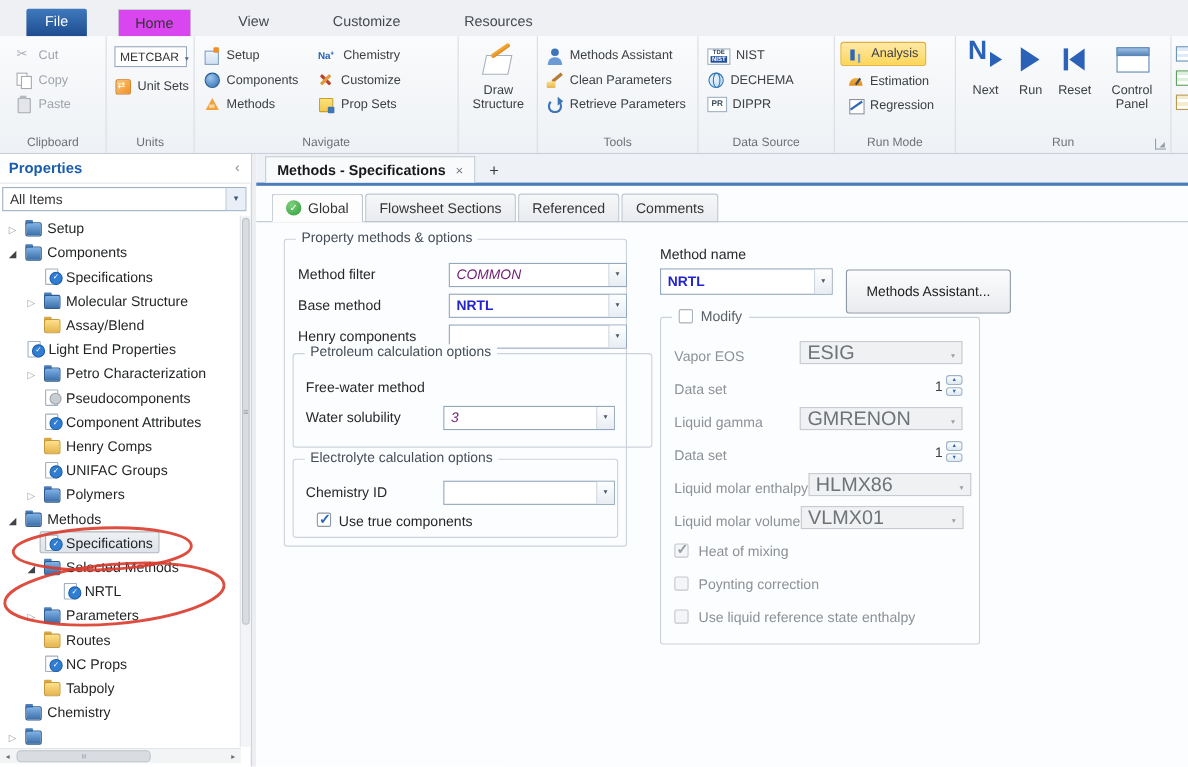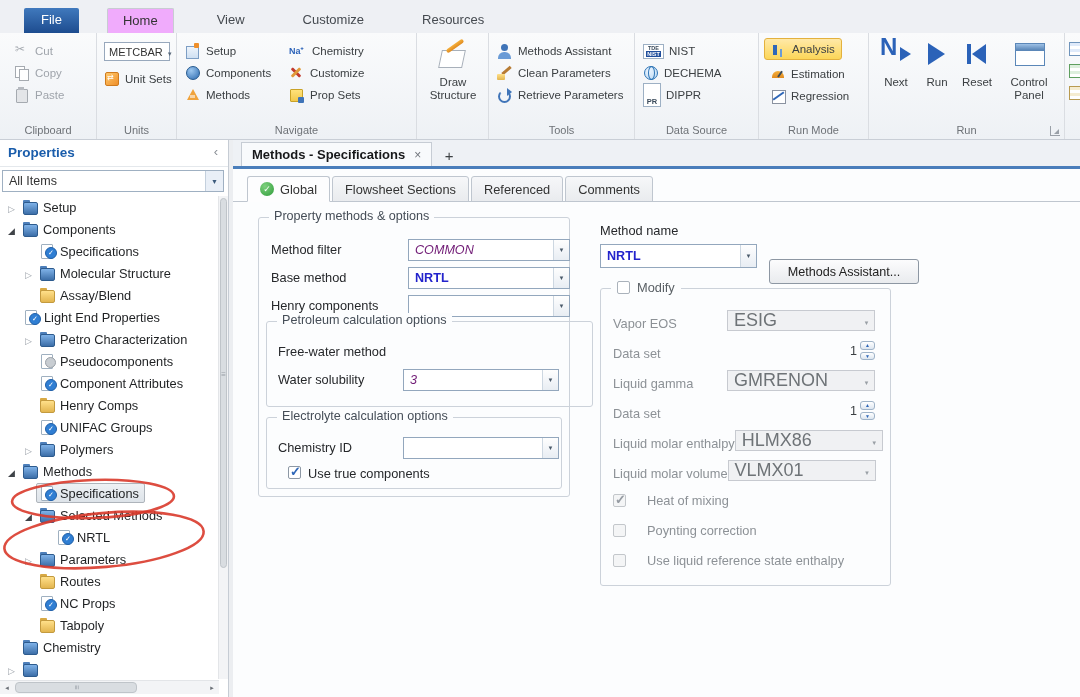--- a/index.html
+++ b/index.html
@@ -7,21 +7,21 @@
        font-family:"Liberation Sans",sans-serif;font-size:13px;color:#222;
        -webkit-font-smoothing:antialiased}
   *{box-sizing:border-box}
 
   
   .tabbar{position:absolute;left:0;top:0;width:1080px;height:33px;background:#eef0f4;
           display:flex;align-items:flex-end;padding-left:24px;gap:28px}
   .rtab{height:25px;line-height:24px;padding:0 15px;font-size:13px;color:#454a50;
         border-radius:2px 2px 0 0;cursor:default;white-space:nowrap}
   .rtab.file{background:linear-gradient(#4079bd,#1d4c8f);color:#fff;padding:0 17px}
-  .rtab.active{background:#f0abfc;border:1px solid #c8ccd2;border-bottom:none;color:#333}
+  .rtab.active{background:#d946ef;border:1px solid #c8ccd2;border-bottom:none;color:#333}
 
   
   .ribbon{position:absolute;left:0;top:33px;width:1080px;height:107px;
           background:linear-gradient(#fafbfc,#eef1f5);border-bottom:1px solid #c9ced6}
   .rgroup{position:absolute;top:0;height:106px;border-right:1px solid #dadde2}
   .rglabel{position:absolute;bottom:3px;left:0;right:0;text-align:center;
            font-size:11px;color:#6e7277;white-space:nowrap}
   .ritem{position:absolute;display:flex;align-items:center;gap:5px;height:20px;
          font-size:11.5px;color:#3c4043;white-space:nowrap}
   .ritem.dis{color:#9fa4ab}
@@ -72,22 +72,22 @@
   .ic-retrieve::before{width:9px;height:9px;border:2px solid #3f74b8;border-radius:50%;border-top-color:transparent;left:1px;top:3px}
   .ic-retrieve::after{width:0;height:0;border-left:5px solid #3f74b8;border-top:4px solid transparent;
       border-bottom:4px solid transparent;left:10px;top:1px}
   .ic-nist{width:21px;height:15px;border:1px solid #9db0c4;background:#fff;display:flex;
       flex-direction:column;align-items:center;justify-content:center;flex:0 0 21px}
   .ic-nist .t{font-size:5.5px;font-weight:bold;color:#3a4a5a;line-height:6px}
   .ic-nist .b{font-size:5.5px;font-weight:bold;color:#fff;background:#1f4e9c;line-height:6px;padding:0 1px}
   .ic-dechema::before{width:12px;height:12px;border-radius:50%;border:1px solid #2e75b6;
       background:radial-gradient(circle at 35% 30%,#eaf4ff,#bcd9f2);left:1px;top:1px}
   .ic-dechema::after{width:5px;height:12px;border-radius:50%;border:1px solid #2e75b6;left:5px;top:1px}
-  .ic-dippr{width:18px;height:24px;border:1px solid #9db0c4;background:#fff;display:flex;
-      align-items:flex-end;justify-content:center;font-size:7.5px;font-weight:bold;color:#3a4a5a;flex:0 0 18px}
+  .ic-dippr{width:18px;height:14px;border:1px solid #9db0c4;background:#fff;display:flex;
+      align-items:flex-start;justify-content:center;font-size:7.5px;font-weight:bold;color:#3a4a5a;flex:0 0 18px}
   .ic-analysis::before{width:4px;height:10px;background:#2f67b8;left:2px;top:4px;box-shadow:6px 3px 0 -1px #6a9bd5}
   .ic-estimation::before{width:12px;height:7px;border-radius:12px 12px 0 0;background:linear-gradient(#f5b03c,#e08a1f);left:2px;top:5px}
   .ic-estimation::after{width:2px;height:7px;background:#3a4a5a;left:7px;top:4px;transform:rotate(35deg);transform-origin:bottom center}
   .ic-regression::before{width:12px;height:12px;background:#fff;border:1px solid #8a92a0;left:2px;top:2px}
   .ic-regression::after{width:13px;height:2px;background:#2f67b8;left:2px;top:7px;transform:rotate(-35deg)}
   .bigic{position:relative;width:36px;height:33px}
   .bigic::before,.bigic::after{content:"";position:absolute}
   .ic-draw::before{width:22px;height:16px;left:5px;top:12px;background:#fff;border:1px solid #a8b0ba;transform:skewX(-12deg)}
   .ic-draw::after{width:20px;height:4px;left:10px;top:6px;background:linear-gradient(#f5b03c,#e08a1f);
       transform:rotate(-35deg);border-radius:2px}
@@ -211,21 +211,21 @@
   .dcombo .darr{width:15px;color:#9aa0a6;text-align:center}
   .dcombo .darr::before{content:"▼";font-size:6px}
   .spinwrap{position:absolute;right:0;top:0;display:flex;align-items:center;height:21px}
   .sval{font-size:12.6px;color:#3c4043;margin-right:3px}
   .spin{display:flex;flex-direction:column;width:15px;height:21px}
   .spin span{flex:1;border:1px solid #9fb3c8;border-radius:3px;background:linear-gradient(#fff,#dde6f0);
        color:#2f67b8;display:flex;align-items:center;justify-content:center;margin:1px 0}
   .spin .up::before{content:"▲";font-size:5px}
   .spin .dn::before{content:"▼";font-size:5px}
   .modchecks{position:absolute;left:380px;top:316px;width:262px}
-  .mcheck{height:30px;display:flex;align-items:center;gap:21px;font-size:12.8px;color:#8c9196}
+  .mcheck{height:30px;display:flex;align-items:center;gap:9px;font-size:12.8px;color:#8c9196}
   .mcheck .cb13{border-color:#c3c7cb;background:#f4f5f6}
   .mcheck.checked .cb13::before{content:"✓";position:absolute;left:1px;top:-3px;color:#959ba2;
         font-weight:bold;font-size:13px}
 
   
   .annot{position:absolute;left:0;top:0;z-index:40;pointer-events:none}
 </style>
 </head>
 <body>
 
@@ -661,21 +661,21 @@
       <span class="carr"></span>
     </div>
     <span class="cbx checked" style="left:55px;top:297px"></span>
     <span class="flabel" style="left:75px;top:297px">Use true components</span>
 
     <span class="flabel" style="left:367px;top:54px">Method name</span>
     <div class="combo" style="left:367px;top:75px;width:157px;height:24px">
       <span class="cval val-usr">NRTL</span>
       <span class="carr"></span>
     </div>
-    <div class="btn" style="left:536px;top:90px;width:150px;height:25px">
+    <div class="btn" style="left:536px;top:76px;width:150px;height:40px">
       <span>Methods Assistant...</span>
     </div>
 
     <div class="gbox" style="left:367px;top:119px;width:291px;height:298px"></div>
     <div class="modlab">
       <span class="cb13"></span>
       <span>Modify</span>
     </div>
 
     <div class="modrows">

